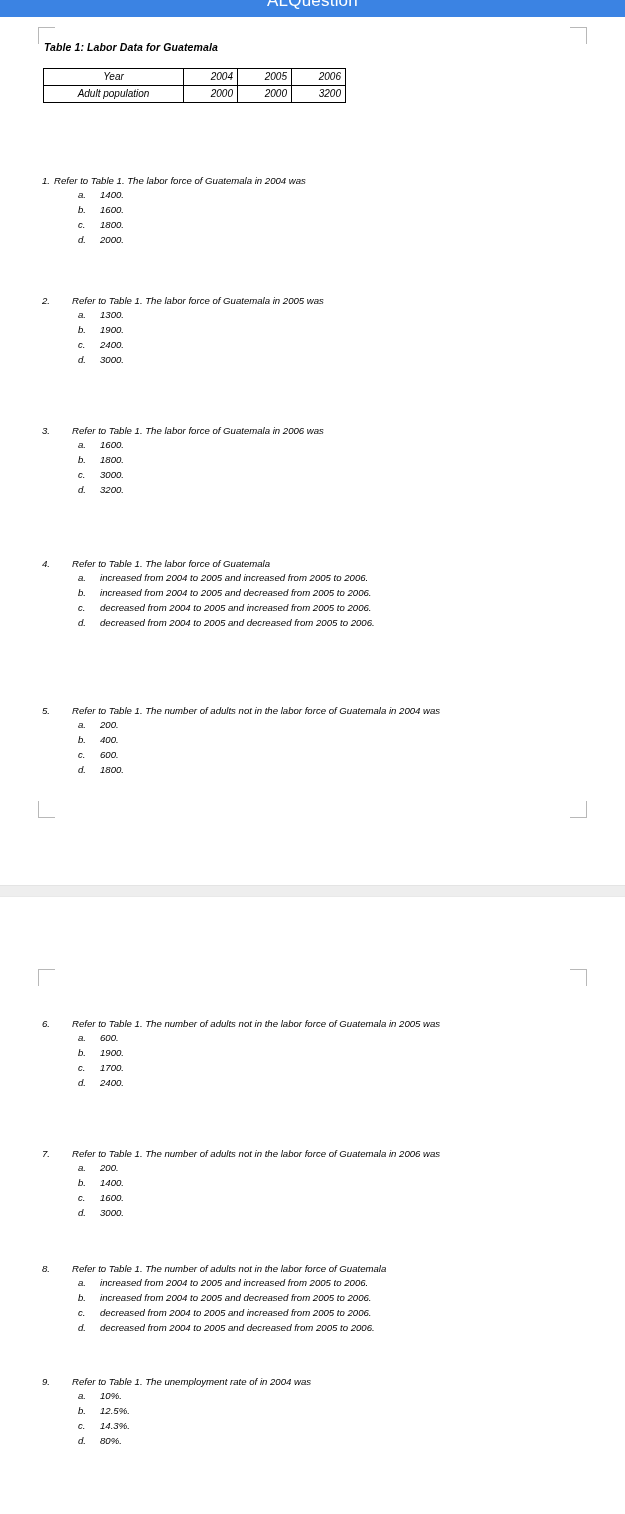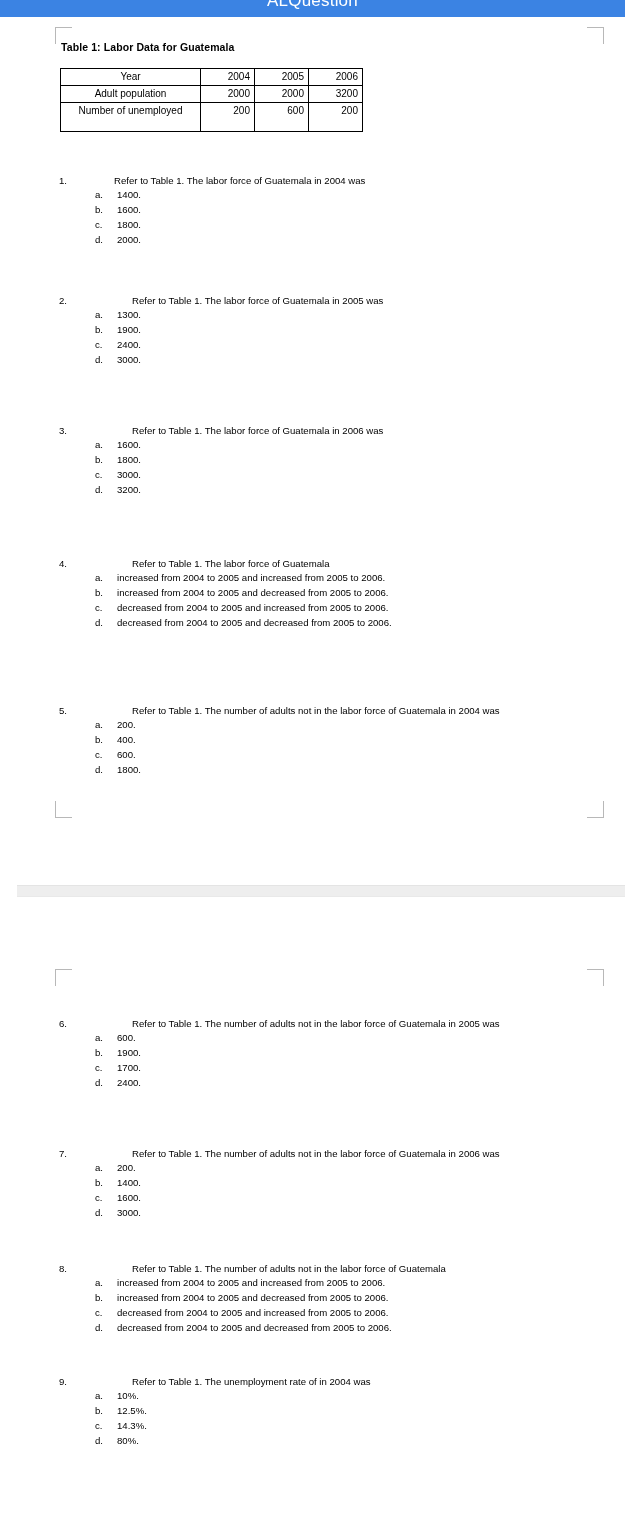--- a/index.html
+++ b/index.html
@@ -36,22 +36,23 @@
     font-size: 17px;
     font-weight: 400;
     letter-spacing: 0.2px;
     line-height: 20px;
     white-space: nowrap;
   }
 
   
   .doc {
     position: absolute;
-    top: 17px; left: 17px;
+    top: 17px; left: 0;
     width: 559px;
+    font-style: italic;
   }
 
   .page {
     position: relative;
     width: 625px;
     background: #ffffff;
   }
   .page-1 { height: 868px; }
   .page-gap {
     width: 625px;
@@ -137,21 +138,20 @@
     position: absolute;
     left: 42px;
     top: 0;
     font-size: 9.6px;
   }
   .q-num.narrow { left: 42px; }
   .q-text {
     position: absolute;
     top: 0;
     font-size: 9.6px;
-    margin-left: 43px;
   }
   .q-text.wide { left: 72px; }
   .q-text.tight { left: 54px; }
 
   .options {
     position: absolute;
     left: 0;
     width: 625px;
   }
   .option {
@@ -202,26 +202,20 @@
             <th class="val">2006</th>
           </tr>
         </thead>
         <tbody>
           <tr>
             <td class="lbl">Adult population</td>
             <td class="val">2000</td>
             <td class="val">2000</td>
             <td class="val">3200</td>
           </tr>
-          <tr>
-            <td class="lbl" style="height:29px;">Number of unemployed</td>
-            <td class="val">200</td>
-            <td class="val">600</td>
-            <td class="val">200</td>
-          </tr>
         </tbody>
       </table>
 
       <div class="question" style="top:157px;">
         <div class="q-line">
           <span class="q-num narrow">1.</span>
           <span class="q-text tight">Refer to Table 1.  The labor force of Guatemala in 2004 was</span>
         </div>
         <div class="options" style="top:13px;">
           <div class="option">

